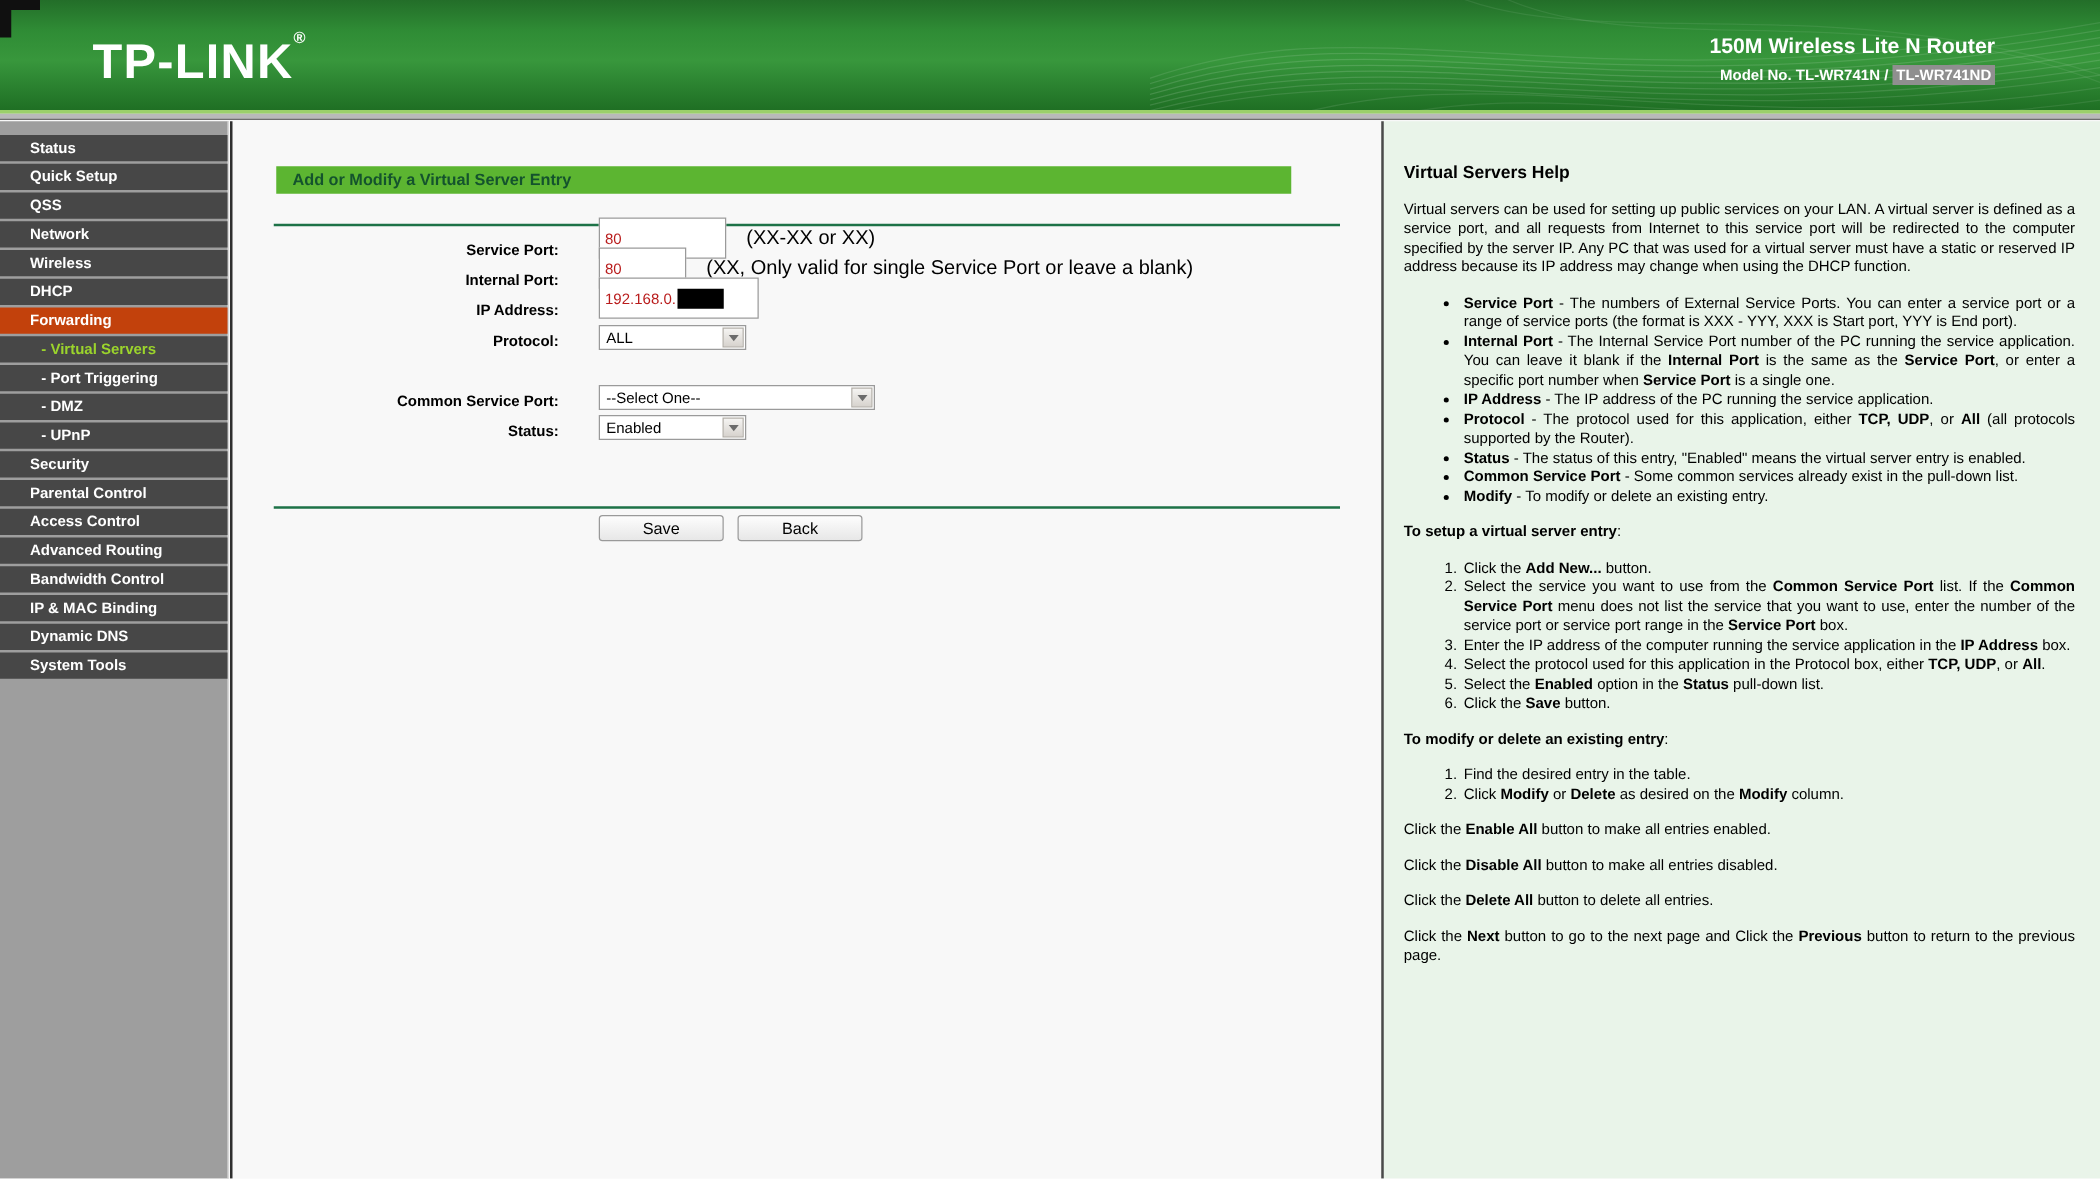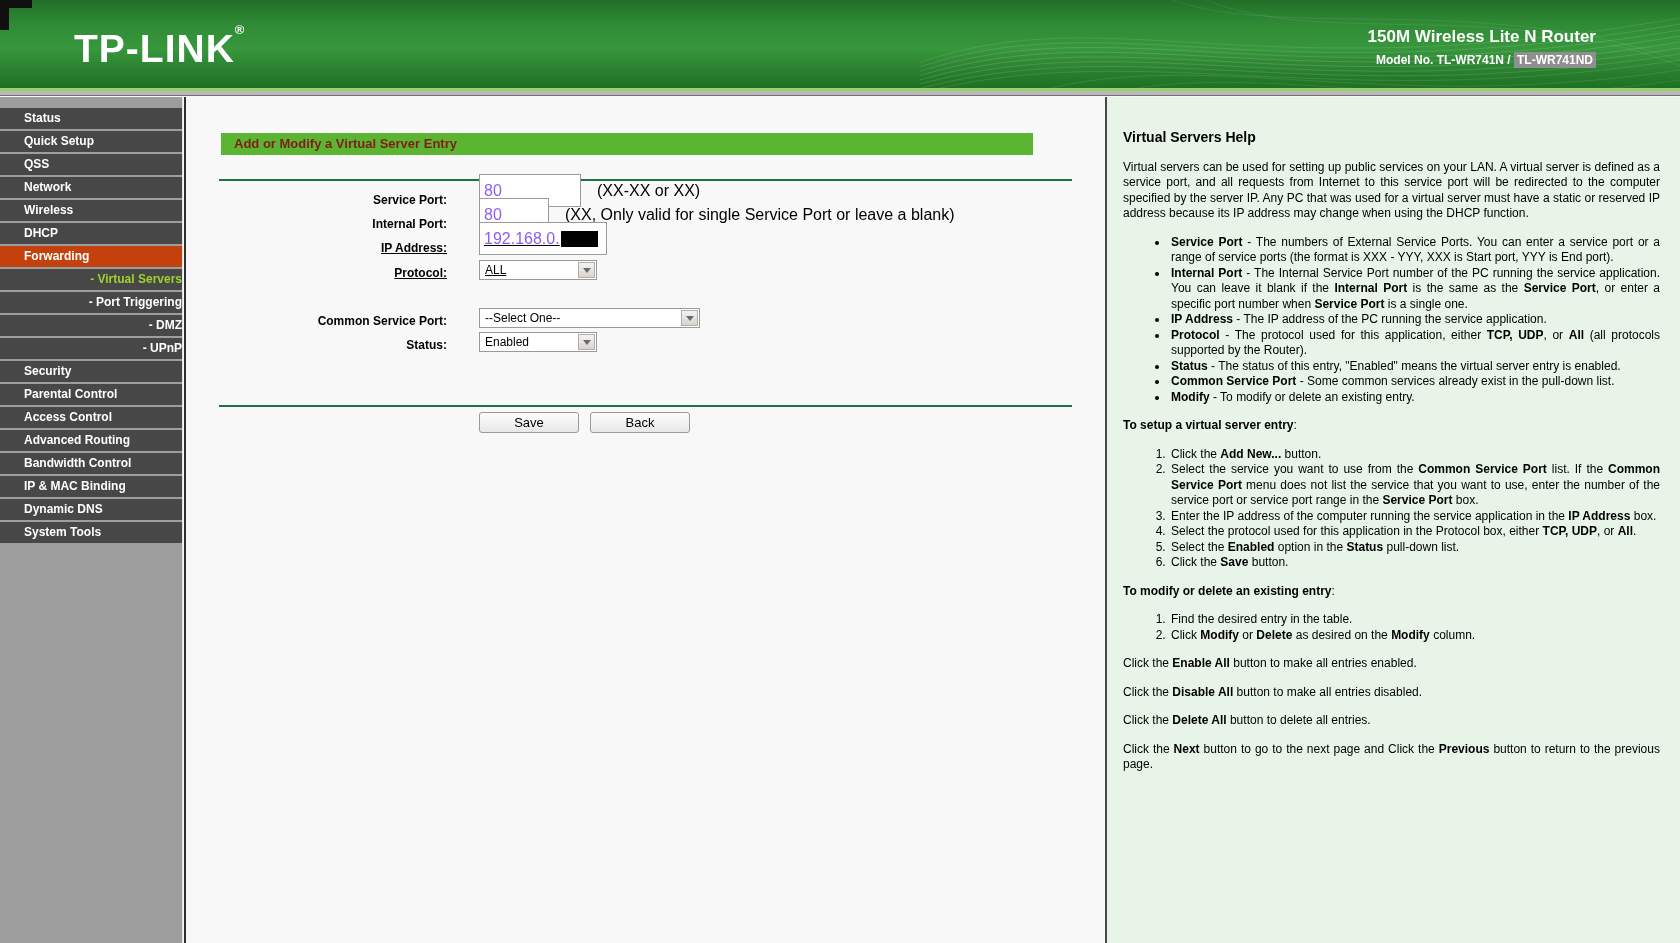--- a/index.html
+++ b/index.html
@@ -31,44 +31,44 @@
   
   .sidebar {
     position:absolute; top:97px; left:0; bottom:0; width:183px;
     background:#9e9e9e; padding-top:11px; border-right:1px solid #e3e3e3;
   }
   .nav-item {
     height:21px; line-height:21px; margin-bottom:2px; background:#474747;
     color:#fff; font-weight:bold; font-size:12px; padding-left:24px; cursor:pointer;
     white-space:nowrap;
   }
-  .nav-item.sub { padding-left:19px;text-align:right; }
+  .nav-item.sub { padding-left:33px; }
   .nav-item.selected { background:#c2410c; }
   .nav-item.sub-selected { color:#9bd42c; }
   
   .content {
     position:absolute; left:184px; top:97px; bottom:0; width:919px;
     background:#f8f8f8; border-left:2px solid #2f2f2f;
   }
   .title-bar {
     position:absolute; left:35px; top:36px; width:812px; height:22px;
-    background:#5cb531; color:#7f1d1d; font-weight:bold; font-size:13px;
+    background:#5cb531; color:#14532d; font-weight:bold; font-size:13px;
     line-height:22px; padding-left:13px;
   }
   .green-hr { position:absolute; left:33px; width:853px; border-top:2px solid #1d7247; }
   .hr1 { top:82px; }
   .hr2 { top:308px; }
   .form { position:absolute; left:0; top:90px; width:100%; }
   .row { display:flex; align-items:flex-end; height:20px; margin-bottom:4px; }
-  .row.gap5 { margin-bottom:5px;text-decoration:underline; }
+  .row.gap5 { margin-bottom:5px; }
   .row-label { width:261px; text-align:right; font-weight:bold; font-size:12px; flex:none; }
   .row-ctrl { margin-left:32px; display:flex; align-items:center; }
   .txt {
-    height:33px; border:1px solid #9a9a9a; background:#fff; font-size:16px;
-    padding:0 4px; font-family:inherit; color:#8b5cf6;
+    height:33px; border:1px solid #9a9a9a; background:#fff; font-size:12px;
+    padding:0 4px; font-family:inherit; color:#b91c1c;
   }
   .ipbox { display:flex; align-items:center; }
   .redact { display:inline-block; width:37px; height:16px; background:#000; margin-left:1px; }
   .hint { margin-left:16px; font-size:16px; white-space:nowrap; }
   .dd {
     position:relative; height:20px; border:1px solid #9a9a9a; background:#fff;
     font-size:12px; line-height:18px; padding:0 24px 0 5px; cursor:default;
   }
   .dd-btn {
     position:absolute; top:1px; right:1px; width:17px; height:16px;

